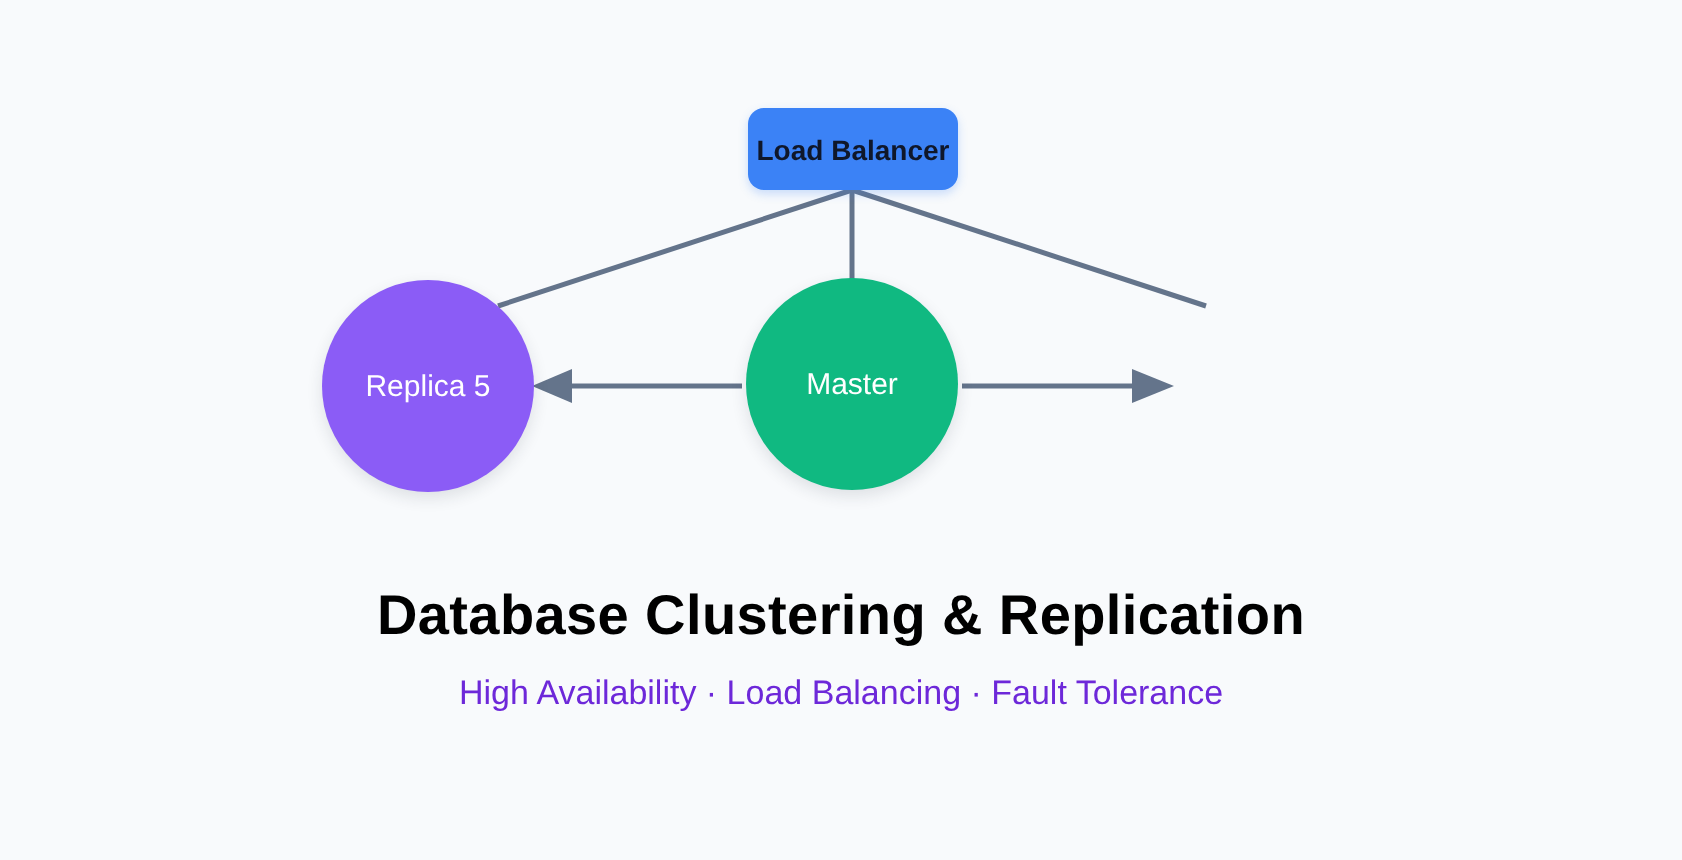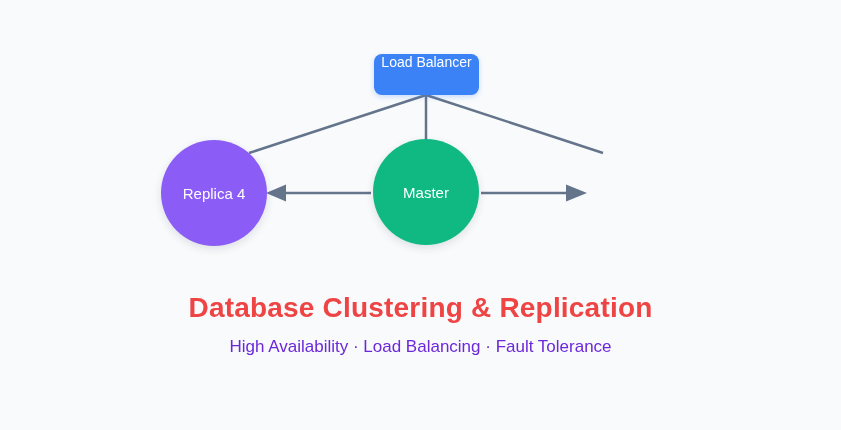--- a/index.html
+++ b/index.html
@@ -31,25 +31,26 @@
   }
   .lb-box {
     position: absolute;
     left: 374px;
     top: 54px;
     width: 105px;
     height: 41px;
     background: #3b82f6;
     border-radius: 8px;
     display: flex;
-    align-items: flex-start;
+    align-items: center;
     justify-content: center;
-    color: #ffffff;
+    color: #0f172a;
     font-size: 14px;
     box-shadow: 0 2px 5px rgba(59,130,246,0.25);
+    font-weight: bold;
   }
   .node-circle {
     position: absolute;
     width: 106px;
     height: 106px;
     border-radius: 50%;
     display: flex;
     align-items: center;
     justify-content: center;
     color: #ffffff;
@@ -62,21 +63,21 @@
   .circle-m  { left: 373px; top: 139px; }
   .circle-r2 { left: 586px; top: 142px; }
   .title {
     position: absolute;
     left: 0;
     top: 292px;
     width: 841px;
     text-align: center;
     font-size: 28px;
     font-weight: 800;
-    color: #ef4444;
+    color: #000000;
     letter-spacing: 0.2px;
   }
   .subtitle {
     position: absolute;
     left: 0;
     top: 337px;
     width: 841px;
     text-align: center;
     font-size: 17px;
     color: #6d28d9;
@@ -98,21 +99,21 @@
 
     <line x1="481" y1="193" x2="567" y2="193"></line>
     <polygon points="587,193 566,184.5 566,201.5"></polygon>
   </svg>
 
   <div class="lb-box">
     <span>Load Balancer</span>
   </div>
 
   <div class="node-circle node-replica circle-r1">
-    <span>Replica 4</span>
+    <span>Replica 5</span>
   </div>
 
   <div class="node-circle node-master circle-m">
     <span>Master</span>
   </div>
 
 
   <div class="title">Database Clustering &amp; Replication</div>
   <div class="subtitle">High Availability · Load Balancing · Fault Tolerance</div>
 

